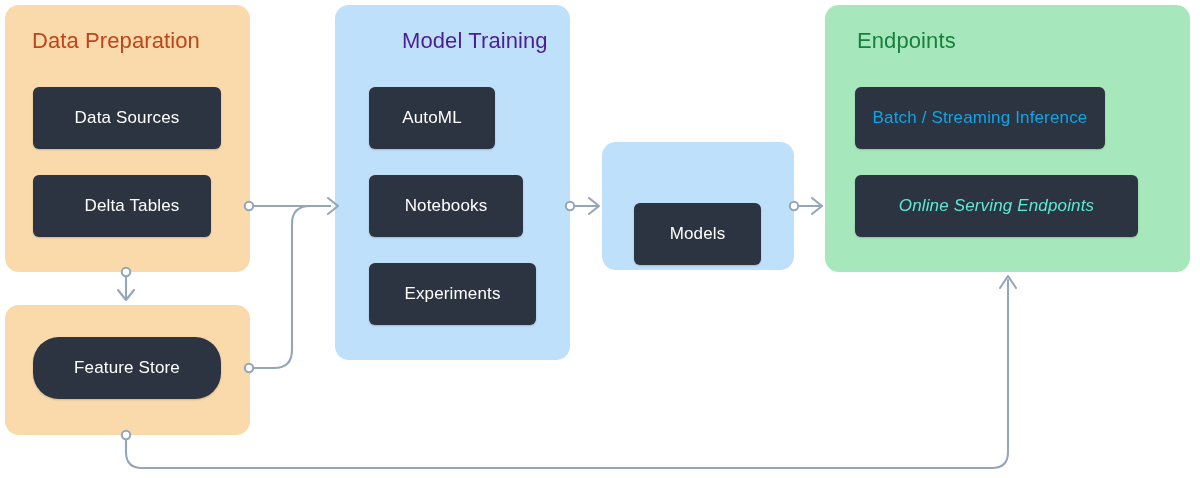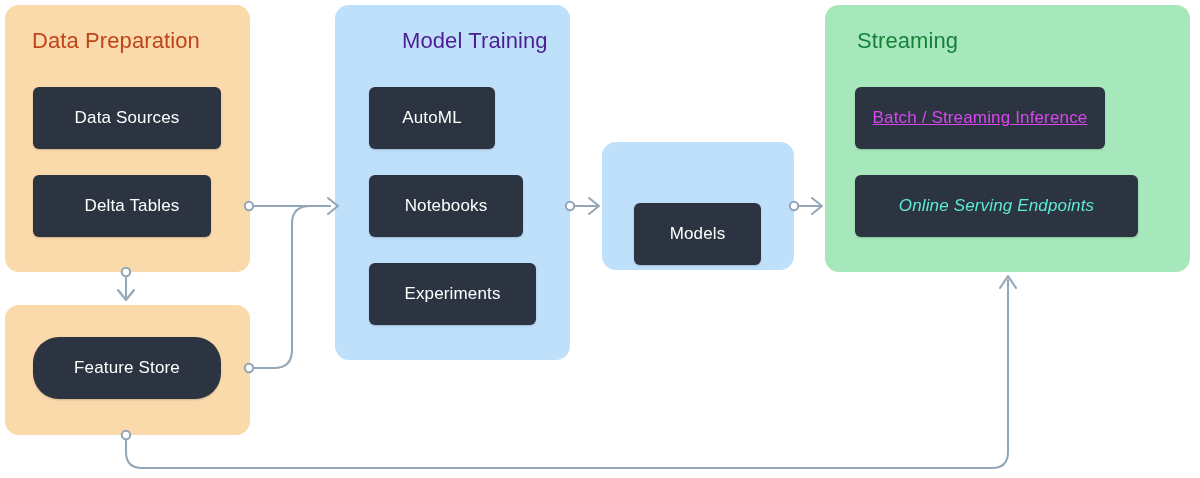--- a/index.html
+++ b/index.html
@@ -89,22 +89,22 @@
     <div class="panel" style="left: 5px; top: 305px; width: 245px; height: 130px; background: rgb(250, 217, 171);"></div>
     <div class="node" style="left: 33px; top: 337px; width: 188px; height: 62px; background: rgb(43, 52, 64); color: rgb(255, 255, 255); border-radius: 26px;">Feature Store</div>
     <div class="panel" style="left: 335px; top: 5px; width: 235px; height: 355px; background: rgb(191, 224, 251);"></div>
     <div class="panel-title" style="left: 368px; top: 28px; color: #4c1d95; margin-left: 34px;">Model Training</div>
     <div class="node" style="left: 369px; top: 87px; width: 126px; height: 62px; background: rgb(43, 52, 64); color: rgb(255, 255, 255);">AutoML</div>
     <div class="node" style="left: 369px; top: 263px; width: 167px; height: 62px; background: rgb(43, 52, 64); color: rgb(255, 255, 255);">Experiments</div>
     <div class="node" style="left: 369px; top: 175px; width: 154px; height: 62px; background: rgb(43, 52, 64); color: rgb(255, 255, 255);">Notebooks</div>
     <div class="panel" style="left: 602px; top: 142px; width: 192px; height: 128px; background: rgb(191, 224, 251);"></div>
     <div class="node" style="left: 634px; top: 175px; width: 127px; height: 62px; background: rgb(43, 52, 64); color: rgb(255, 255, 255); margin-top: 28px;">Models</div>
     <div class="panel" style="left: 825px; top: 5px; width: 365px; height: 267px; background: rgb(166, 232, 187);"></div>
-    <div class="panel-title" style="left: 857px; top: 28px; color: rgb(23, 128, 61);">Streaming</div>
-    <div class="node" style="left: 855px; top: 87px; width: 250px; height: 62px; background: rgb(43, 52, 64); color: #d946ef; text-decoration: underline;">Batch / Streaming Inference</div>
+    <div class="panel-title" style="left: 857px; top: 28px; color: rgb(23, 128, 61);">Endpoints</div>
+    <div class="node" style="left: 855px; top: 87px; width: 250px; height: 62px; background: rgb(43, 52, 64); color: #0ea5e9;">Batch / Streaming Inference</div>
     <div class="node" style="left: 855px; top: 175px; width: 283px; height: 62px; background: rgb(43, 52, 64); color: #5eead4; font-style: italic;">Online Serving Endpoints</div>
     <svg id="edges" viewBox="0 0 1200 478" xmlns="http://www.w3.org/2000/svg">
       <g>
         <path class="edge-path" d="M 254 206 L 330 206" stroke="#94a7b8"></path>
         <path class="edge-head" d="M 328 198 L 338 206 L 328 214" stroke="#94a7b8"></path>
         <circle class="edge-dot" cx="249" cy="206" r="4.2" stroke="#94a7b8"></circle>
       </g>
       <g>
         <path class="edge-path" d="M 254 368 L 274 368 Q 292 368 292 350 L 292 224 Q 292 206 310 206 L 330 206" stroke="#94a7b8"></path>
         <circle class="edge-dot" cx="249" cy="368" r="4.2" stroke="#94a7b8"></circle>

